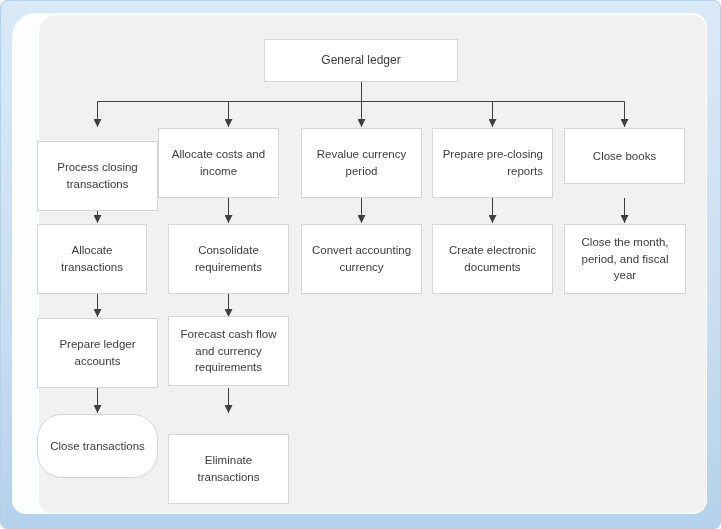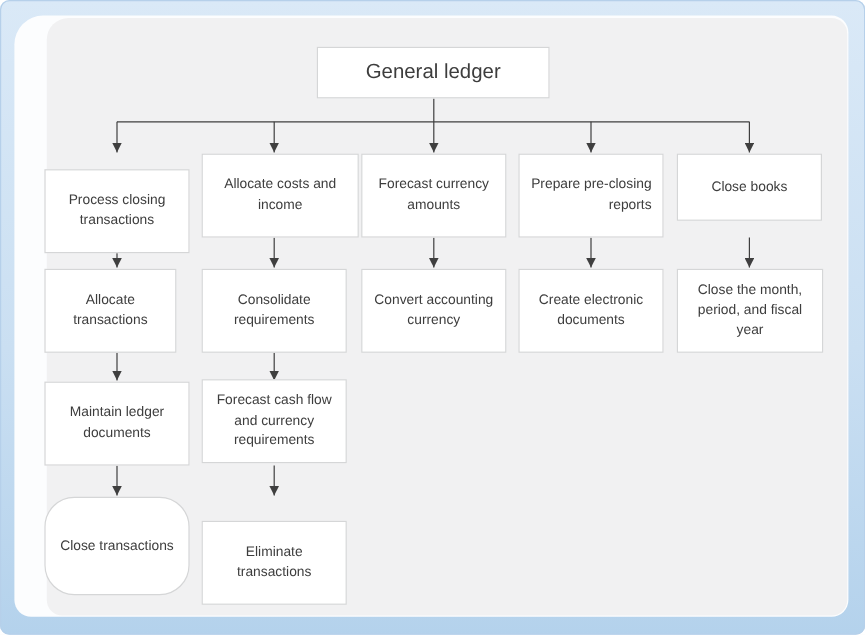--- a/index.html
+++ b/index.html
@@ -29,21 +29,21 @@
   .connectors .head{fill:var(--arrow);stroke:none;}
   .node{
     position:absolute;box-sizing:border-box;
     background:var(--node_bg);
     border:1px solid var(--node_border);
     color:var(--text);
     display:flex;align-items:center;justify-content:center;text-align:center;
     font-size:11.5px;line-height:1.45;padding:4px 9px;
     cursor:pointer;
   }
-  .node.root{font-size:17px;padding:4px 12px;}
+  .node.root{font-size:12px;padding:4px 12px;}
 </style>
 </head>
 <body>
 
 <div class="canvas">
   <div class="card">
     <div class="panel"></div>
   </div>
 </div>
 
@@ -74,29 +74,29 @@
     <path d="M228.5,294 V317" marker-end="url(#arrow)"></path>
 
     <path d="M97.5,388 V413" marker-end="url(#arrow)"></path>
     <path d="M228.5,388 V413" marker-end="url(#arrow)"></path>
   </svg>
 
   <div class="node root" style="left:264px;top:39px;width:194px;height:43px;">General ledger</div>
 
   <div class="node" style="left:37px;top:128px;width:121px;height:70px;margin-top:13px;">Process closing transactions</div>
   <div class="node" style="left:37px;top:224px;width:110px;height:70px;">Allocate transactions</div>
-  <div class="node" style="left:37px;top:318px;width:121px;height:70px;">Maintain ledger documents</div>
-  <div class="node" style="left:37px;top:414px;width:121px;height:82px;border-radius:25px;">Close transactions</div>
+  <div class="node" style="left:37px;top:318px;width:121px;height:70px;">Prepare ledger accounts</div>
+  <div class="node" style="left:37px;top:414px;width:121px;height:64px;border-radius:25px;">Close transactions</div>
 
-  <div class="node" style="left:168px;top:128px;width:131px;height:70px;">Allocate costs and income</div>
+  <div class="node" style="left:158px;top:128px;width:121px;height:70px;">Allocate costs and income</div>
   <div class="node" style="left:168px;top:224px;width:121px;height:70px;">Consolidate requirements</div>
   <div class="node" style="left:168px;top:316px;width:121px;height:70px;">Forecast cash flow and currency requirements</div>
   <div class="node" style="left:168px;top:434px;width:121px;height:70px;">Eliminate transactions</div>
 
-  <div class="node" style="left:301px;top:128px;width:121px;height:70px;">Forecast currency amounts</div>
+  <div class="node" style="left:301px;top:128px;width:121px;height:70px;">Revalue currency period</div>
   <div class="node" style="left:301px;top:224px;width:121px;height:70px;">Convert accounting currency</div>
 
   <div class="node" style="left:432px;top:128px;width:121px;height:70px;text-align:right;">Prepare pre-closing reports</div>
   <div class="node" style="left:432px;top:224px;width:121px;height:70px;">Create electronic documents</div>
 
   <div class="node" style="left:564px;top:128px;width:121px;height:56px;">Close books</div>
   <div class="node" style="left:564px;top:224px;width:122px;height:70px;">Close the month, period, and fiscal year</div>
 
 </div>
 

